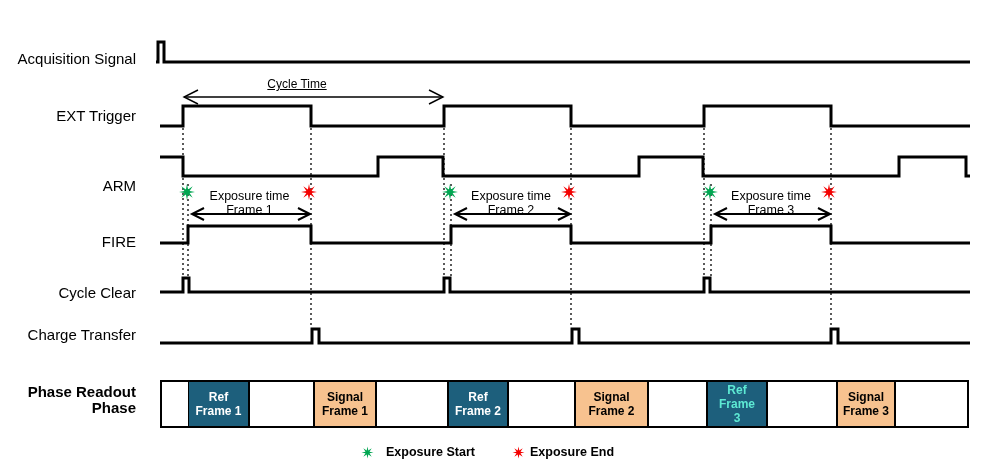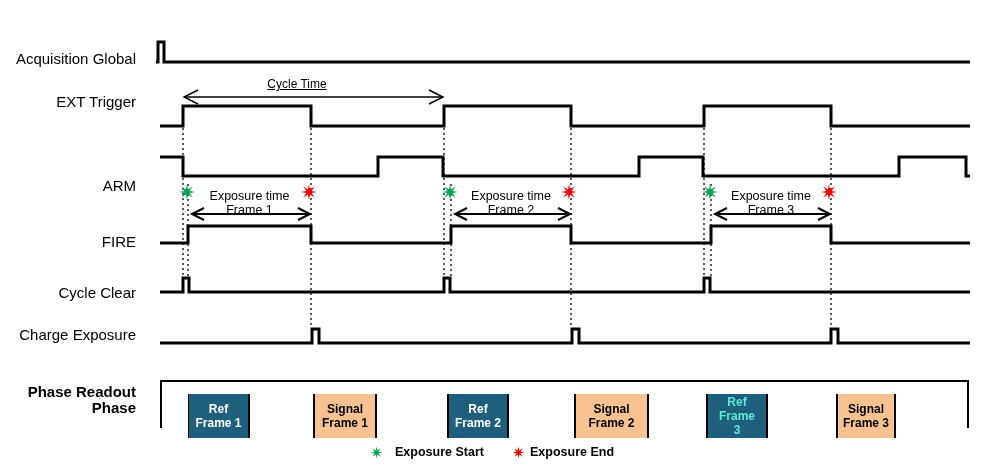--- a/index.html
+++ b/index.html
@@ -6,21 +6,21 @@
   #canvas{position:relative;width:986px;height:474px;background:#ffffff;
           font-family:"Liberation Sans",sans-serif;color:#000;overflow:hidden;}
   #wavesvg{position:absolute;left:0;top:0;}
   .row-label{position:absolute;left:0;width:136px;text-align:right;
              font-size:15px;line-height:20px;height:20px;white-space:pre-line;}
   .row-label.bold{font-weight:bold;line-height:16px;height:34px;}
   .anno{position:absolute;font-size:12.5px;line-height:14px;text-align:center;margin-top:7px;}
   #cycle-time-label{position:absolute;font-size:12px;line-height:13px;text-align:center;text-decoration:underline;}
   #frame-bar{position:absolute;left:160px;top:380px;width:809px;height:48px;
              border:2px solid #000;box-sizing:border-box;background:#fff;}
-  .cell{position:absolute;top:12px;height:100%;box-sizing:border-box;
+  .cell{position:absolute;top:0;height:100%;box-sizing:border-box;
         border-right:2px solid #000;display:flex;align-items:center;justify-content:center;
         text-align:center;font-weight:bold;font-size:12px;line-height:14px;white-space:pre-line;}
   .cell.blank{background:#fff;}
   .legend-item{position:absolute;display:flex;align-items:center;gap:5px;
                font-weight:bold;font-size:12.5px;height:16px;}
 </style>
 </head>
 <body>
 
 <div id="canvas">
@@ -54,26 +54,26 @@
       <line x1="455" y1="214" x2="570" y2="214" stroke="#000000" stroke-width="2"></line>
       <path d="M 467 208 L 455 214 L 467 220" fill="none" stroke="#000000" stroke-width="2"></path>
       <path d="M 558 208 L 570 214 L 558 220" fill="none" stroke="#000000" stroke-width="2"></path>
       <polygon points="710.0,184.0 711.1,189.4 715.7,186.3 712.6,190.9 718.0,192.0 712.6,193.1 715.7,197.7 711.1,194.6 710.0,200.0 708.9,194.6 704.3,197.7 707.4,193.1 702.0,192.0 707.4,190.9 704.3,186.3 708.9,189.4" fill="#00a651"></polygon>
       <polygon points="829.0,184.0 830.1,189.4 834.7,186.3 831.6,190.9 837.0,192.0 831.6,193.1 834.7,197.7 830.1,194.6 829.0,200.0 827.9,194.6 823.3,197.7 826.4,193.1 821.0,192.0 826.4,190.9 823.3,186.3 827.9,189.4" fill="#f40000"></polygon>
       <line x1="715" y1="214" x2="830" y2="214" stroke="#000000" stroke-width="2"></line>
       <path d="M 727 208 L 715 214 L 727 220" fill="none" stroke="#000000" stroke-width="2"></path>
       <path d="M 818 208 L 830 214 L 818 220" fill="none" stroke="#000000" stroke-width="2"></path>
     </svg>
 
-  <div class="row-label" style="top:49px">Acquisition Global</div>
-  <div class="row-label" style="top:92px">EXT Trigger</div>
+  <div class="row-label" style="top:49px">Acquisition Signal</div>
+  <div class="row-label" style="top:106px">EXT Trigger</div>
   <div class="row-label" style="top:176px">ARM</div>
   <div class="row-label" style="top:232px">FIRE</div>
   <div class="row-label" style="top:283px">Cycle Clear</div>
-  <div class="row-label" style="top:325px">Charge Exposure</div>
+  <div class="row-label" style="top:325px">Charge Transfer</div>
   <div class="row-label bold" style="top:384px">Phase Readout
 Phase</div>
 
   <div id="cycle-time-label" style="left: 237px; width: 120px; top: 78px;">Cycle Time</div>
 
   <div id="frame-bar">
       <div class="cell blank" style="left: 0px; width: 28px;"></div>
       <div class="cell ref" style="left: 27px; width: 61px; background: rgb(29, 95, 124); color: rgb(255, 255, 255);">Ref
 Frame 1</div>
       <div class="cell blank" style="left: 88px; width: 65px;"></div>
@@ -87,21 +87,21 @@
 Frame 2</div>
       <div class="cell blank" style="left: 487px; width: 59px;"></div>
       <div class="cell ref" style="left: 546px; width: 60px; background: rgb(29, 95, 124); color: #5eead4;">Ref Frame
 3</div>
       <div class="cell blank" style="left: 606px; width: 70px;"></div>
       <div class="cell signal" style="left: 676px; width: 58px; background: rgb(247, 194, 143); color: rgb(0, 0, 0);">Signal
 Frame 3</div>
       <div class="cell blank" style="left: 734px; width: 71px; border-right: none;"></div>
     </div>
 
-  <div class="legend-item" id="legend-start" style="left: 370px; top: 444px; gap: 12px;">
+  <div class="legend-item" id="legend-start" style="left: 361px; top: 444px; gap: 12px;">
     <svg width="13" height="13">
         <polygon id="lg-star-a" points="6.5,0.5 7.3,4.5 10.7,2.3 8.5,5.7 12.5,6.5 8.5,7.3 10.7,10.7 7.3,8.5 6.5,12.5 5.7,8.5 2.3,10.7 4.5,7.3 0.5,6.5 4.5,5.7 2.3,2.3 5.7,4.5" fill="#00a651"></polygon>
       </svg>
     <span>Exposure Start</span>
   </div>
   <div class="legend-item" id="legend-end" style="left: 512px; top: 444px;">
     <svg width="13" height="13">
         <polygon id="lg-star-b" points="6.5,0.5 7.3,4.5 10.7,2.3 8.5,5.7 12.5,6.5 8.5,7.3 10.7,10.7 7.3,8.5 6.5,12.5 5.7,8.5 2.3,10.7 4.5,7.3 0.5,6.5 4.5,5.7 2.3,2.3 5.7,4.5" fill="#f40000"></polygon>
       </svg>
     <span>Exposure End</span>

